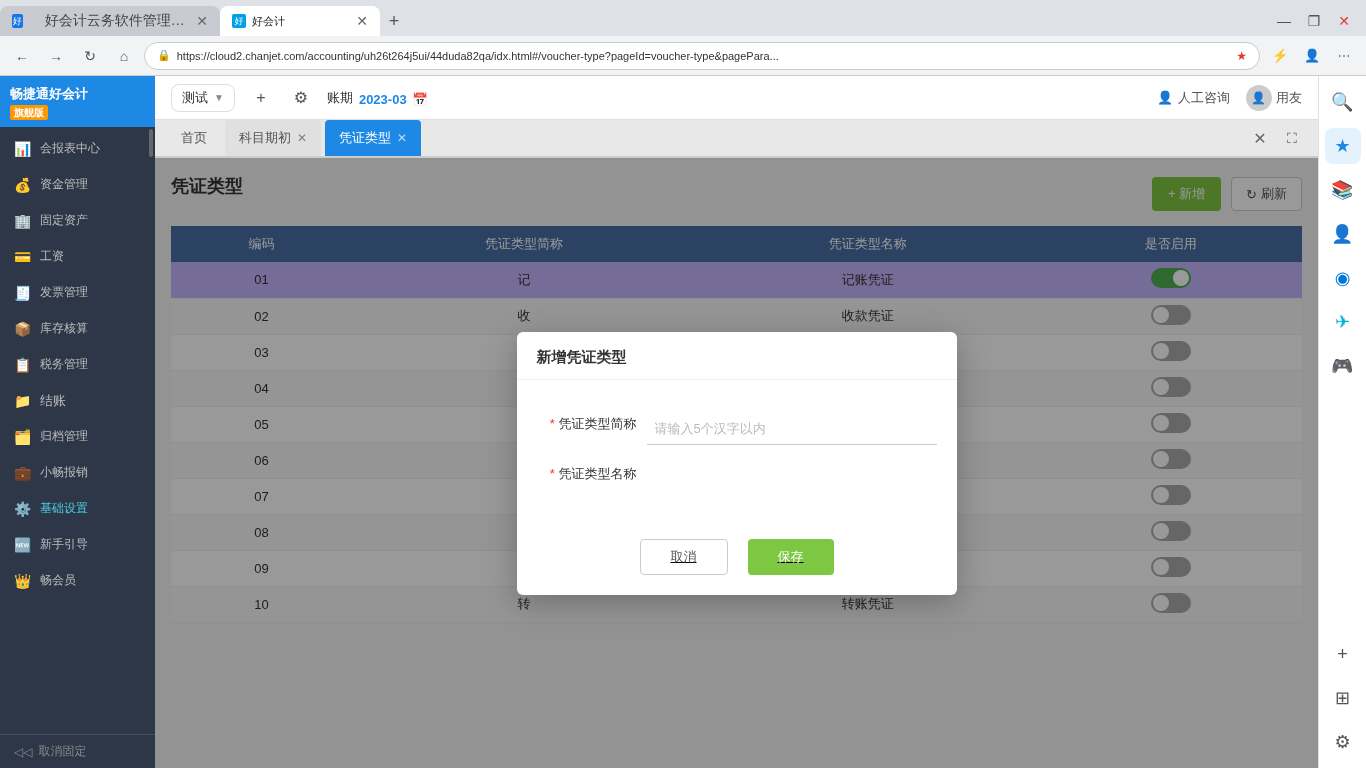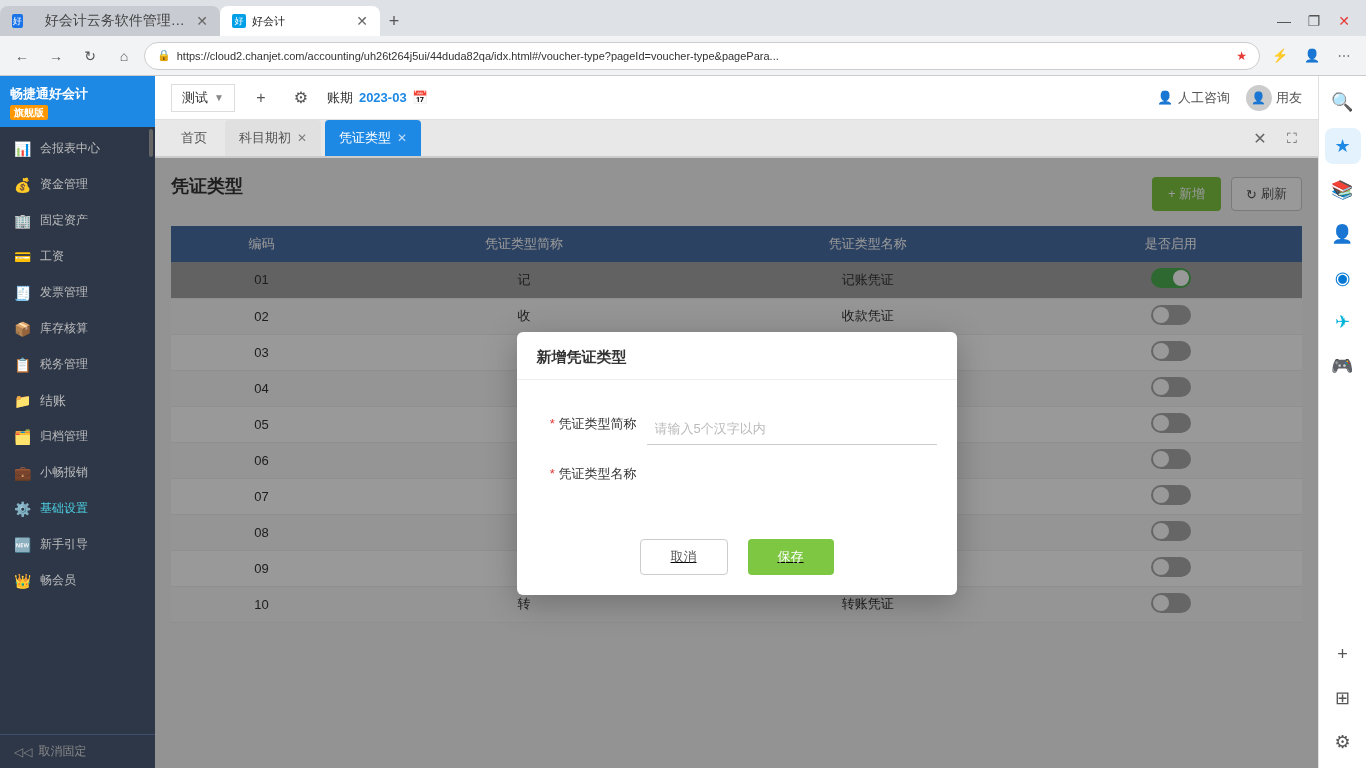--- a/index.html
+++ b/index.html
@@ -35,24 +35,24 @@
     .nav-item { display: flex; align-items: center; gap: 8px; padding: 9px 14px; cursor: pointer; color: #bbb; font-size: 13px; }
     .nav-item.active { color: #4dd0e1; }
     .nav-item .nav-icon { width: 18px; height: 18px; display: flex; align-items: center; justify-content: center; font-size: 14px; flex-shrink: 0; }
     .sidebar-footer { padding: 8px 14px; font-size: 12px; color: #888; border-top: 1px solid #3d4f6b; cursor: pointer; display: flex; align-items: center; gap: 6px; }
 
     
     .main-content { flex: 1; display: flex; flex-direction: column; background: #f5f5f5; overflow: hidden; position: relative; }
 
     
     .app-header { background: #fff; border-bottom: 1px solid #e0e0e0; display: flex; align-items: center; padding: 0 16px; height: 44px; gap: 12px; }
-    .workspace-selector { display: flex; align-items: center; gap: 6px; border: 1px solid #ddd; border-radius: 0; padding: 4px 10px; cursor: pointer; font-size: 13px; color: #333; }
+    .workspace-selector { display: flex; align-items: center; gap: 6px; border: 1px solid #ddd; border-radius: 8px; padding: 4px 10px; cursor: pointer; font-size: 13px; color: #333; }
     .workspace-selector .arrow { font-size: 10px; color: #888; }
     .header-action-btn { width: 28px; height: 28px; display: flex; align-items: center; justify-content: center; cursor: pointer; color: #555; font-size: 16px; border-radius: 50%; }
-    .period-info { display: flex; align-items: center; gap: 6px; font-size: 13px; color: #333; }
+    .period-info { display: flex; align-items: flex-end; gap: 6px; font-size: 13px; color: #333; }
     .header-right { margin-left: auto; display: flex; align-items: center; gap: 16px; }
     .consult-btn { display: flex; align-items: center; gap: 4px; color: #555; font-size: 13px; cursor: pointer; }
     .user-btn { display: flex; align-items: center; gap: 4px; color: #555; font-size: 13px; cursor: pointer; }
     .user-avatar { width: 26px; height: 26px; border-radius: 50%; background: #ccc; display: flex; align-items: center; justify-content: center; color: #fff; font-size: 12px; }
 
     
     .page-tabs { display: flex; align-items: center; background: #e8e8e8; border-bottom: 2px solid #ccc; height: 38px; padding: 0 12px; gap: 4px; position: relative; }
     .page-tab { display: flex; align-items: center; gap: 6px; padding: 6px 14px; cursor: pointer; font-size: 13px; color: #555; border-radius: 4px 4px 0 0; height: 36px; }
     .page-tab.active { background: #1e88e5; color: #fff; }
     .page-tab .tab-x { font-size: 12px; color: inherit; opacity: 0.7; cursor: pointer; }
@@ -276,21 +276,21 @@
       <table class="data-table">
         <thead>
           <tr>
             <th>编码</th>
             <th>凭证类型简称</th>
             <th>凭证类型名称</th>
             <th>是否启用</th>
           </tr>
         </thead>
         <tbody id="table-body">
-        <tr style="background: #a3a3a3;">
+        <tr style="background: #c4b5fd;">
               <td>01</td>
               <td>记</td>
               <td>记账凭证</td>
               <td><span class="toggle-on"></span></td>
             </tr>
             <tr style="background: rgb(249, 249, 249);">
               <td>02</td>
               <td>收</td>
               <td>收款凭证</td>
               <td><span class="toggle-off"></span></td>

